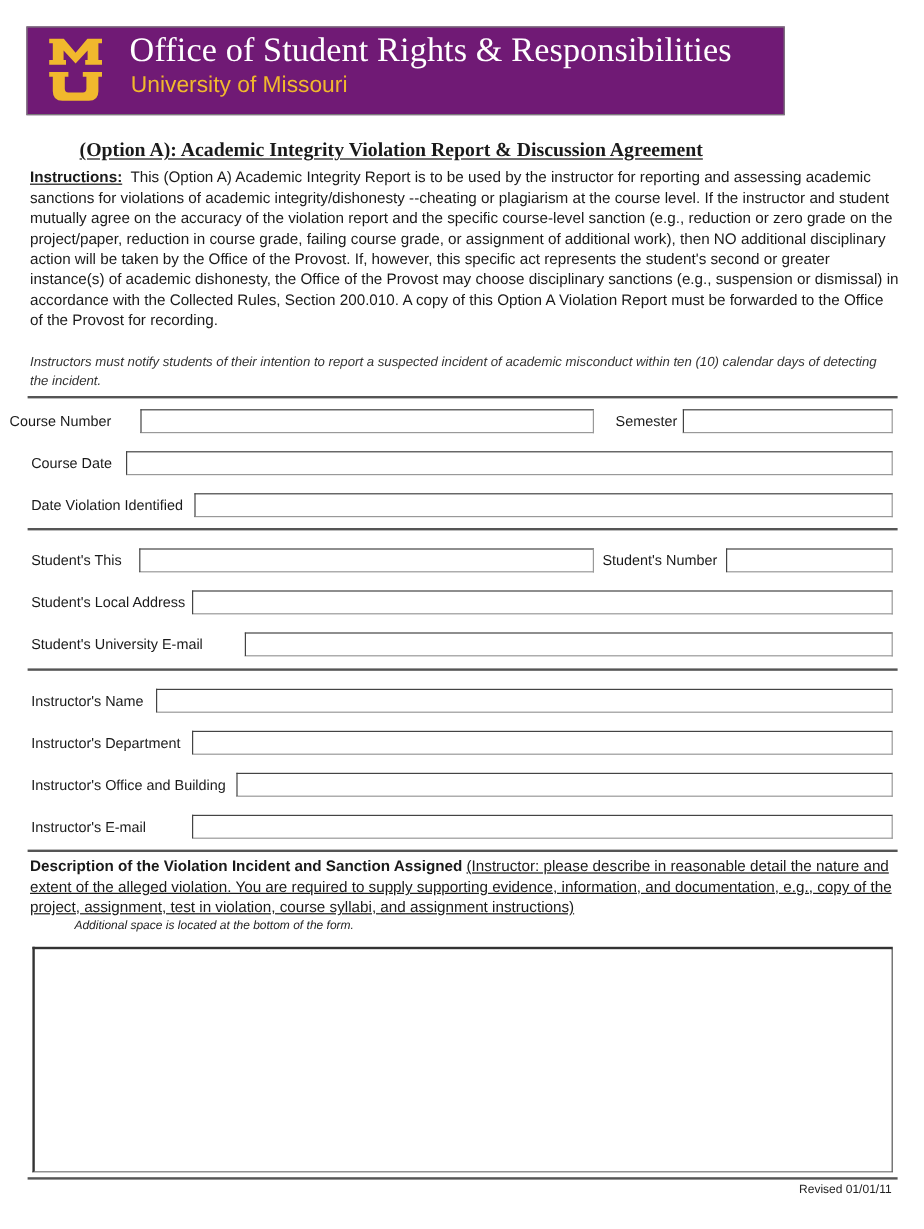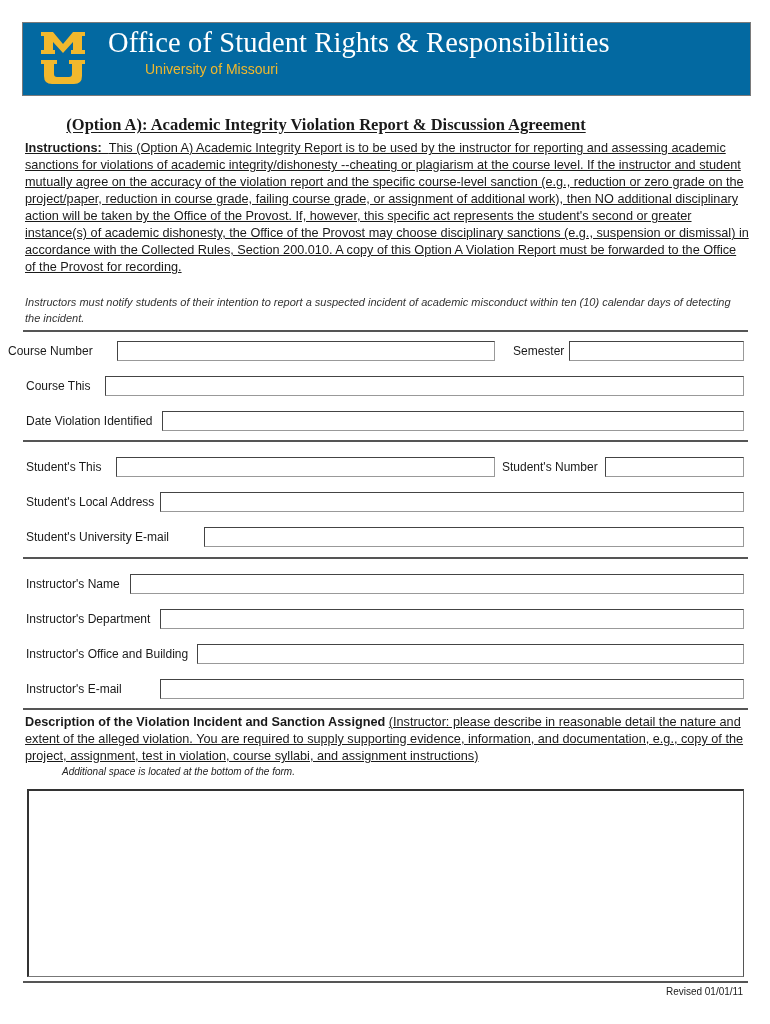--- a/index.html
+++ b/index.html
@@ -1,33 +1,33 @@
 <!DOCTYPE html>
 <html><head>
 <meta charset="utf-8">
 <style>
   html, body { margin: 0; padding: 0; background: #ffffff; }
   body { width: 770px; height: 1024px; position: relative; overflow: hidden;
          font-family: "DejaVu Sans", "Liberation Sans", sans-serif; color: #1a1a1a; }
 
-  .header { position: absolute; left: 22px; top: 22px; width: 729px; height: 74px;
-            background: #0369a1; border: 1px solid #7a7a7a; box-sizing: border-box; }
+  .header { position: absolute; left: 22px; top: 22px; width: 632px; height: 74px;
+            background: #701a75; border: 1px solid #7a7a7a; box-sizing: border-box; }
   .logo { position: absolute; left: 17px; top: 9px; width: 46px; height: 54px; }
   .header-title { position: absolute; left: 85px; top: 4px; font-family: "Liberation Serif", "DejaVu Serif", serif;
                   font-size: 28.5px; color: #ffffff; white-space: nowrap; letter-spacing: 0.1px; }
   .header-subtitle { position: absolute; left: 86px; top: 38px; font-family: "Liberation Sans", sans-serif;
-                     font-size: 14px; color: #f1b82d; white-space: nowrap; margin-left: 36px; }
+                     font-size: 19px; color: #f1b82d; white-space: nowrap; }
 
   .doc-title { position: absolute; left: 0; width: 652px; top: 115px; text-align: center;
                font-family: "Liberation Serif", "DejaVu Serif", serif; font-weight: bold; font-size: 16.5px;
                color: #1a1a1a; }
   .doc-title span { text-decoration: underline; text-underline-offset: 2px; }
 
   .instructions { position: absolute; left: 25px; top: 140px; width: 725px; font-family: "Liberation Sans", sans-serif;
-                  font-size: 12.7px; line-height: 17px; color: #1a1a1a; text-decoration: underline; }
+                  font-size: 12.7px; line-height: 17px; color: #1a1a1a; }
   .instructions b { text-decoration: underline; }
 
   .notice { position: absolute; left: 25px; top: 294px; width: 720px; font-family: "Liberation Sans", sans-serif;
             font-style: italic; font-size: 11px; line-height: 16px; color: #333333; }
 
   .rule { position: absolute; left: 23px; width: 725px; height: 0; border-top: 2px solid #555555; }
 
   .label { position: absolute; font-family: "Liberation Sans", sans-serif; font-size: 12px; color: #1a1a1a;
            white-space: nowrap; }
   .field { position: absolute; height: 20px; box-sizing: border-box; background: #ffffff;
@@ -69,21 +69,21 @@
 
 <div class="notice">Instructors must notify students of their intention to report a suspected incident of academic misconduct within ten (10) calendar days of detecting the incident.</div>
 
 <div class="rule" style="top:330px"></div>
 
 <div class="label" style="left:8px; top:344px">Course Number</div>
 <input class="field" style="left: 117px; top: 341px; width: 378px;" value="">
 <div class="label" style="left:513px; top:344px">Semester</div>
 <input class="field" style="left: 569px; top: 341px; width: 175px;" value="">
 
-<div class="label" style="left:26px; top:379px">Course This</div>
+<div class="label" style="left:26px; top:379px">Course Date</div>
 <input class="field" style="left: 105px; top: 376px; width: 639px;" value="">
 
 <div class="label" style="left:26px; top:414px">Date Violation Identified</div>
 <input class="field" style="left: 162px; top: 411px; width: 582px;" value="">
 
 <div class="rule" style="top:440px"></div>
 
 <div class="label" style="left:26px; top:460px">Student's This</div>
 <input class="field" style="left: 116px; top: 457px; width: 379px;" value="">
 <div class="label" style="left:502px; top:460px">Student's Number</div>

